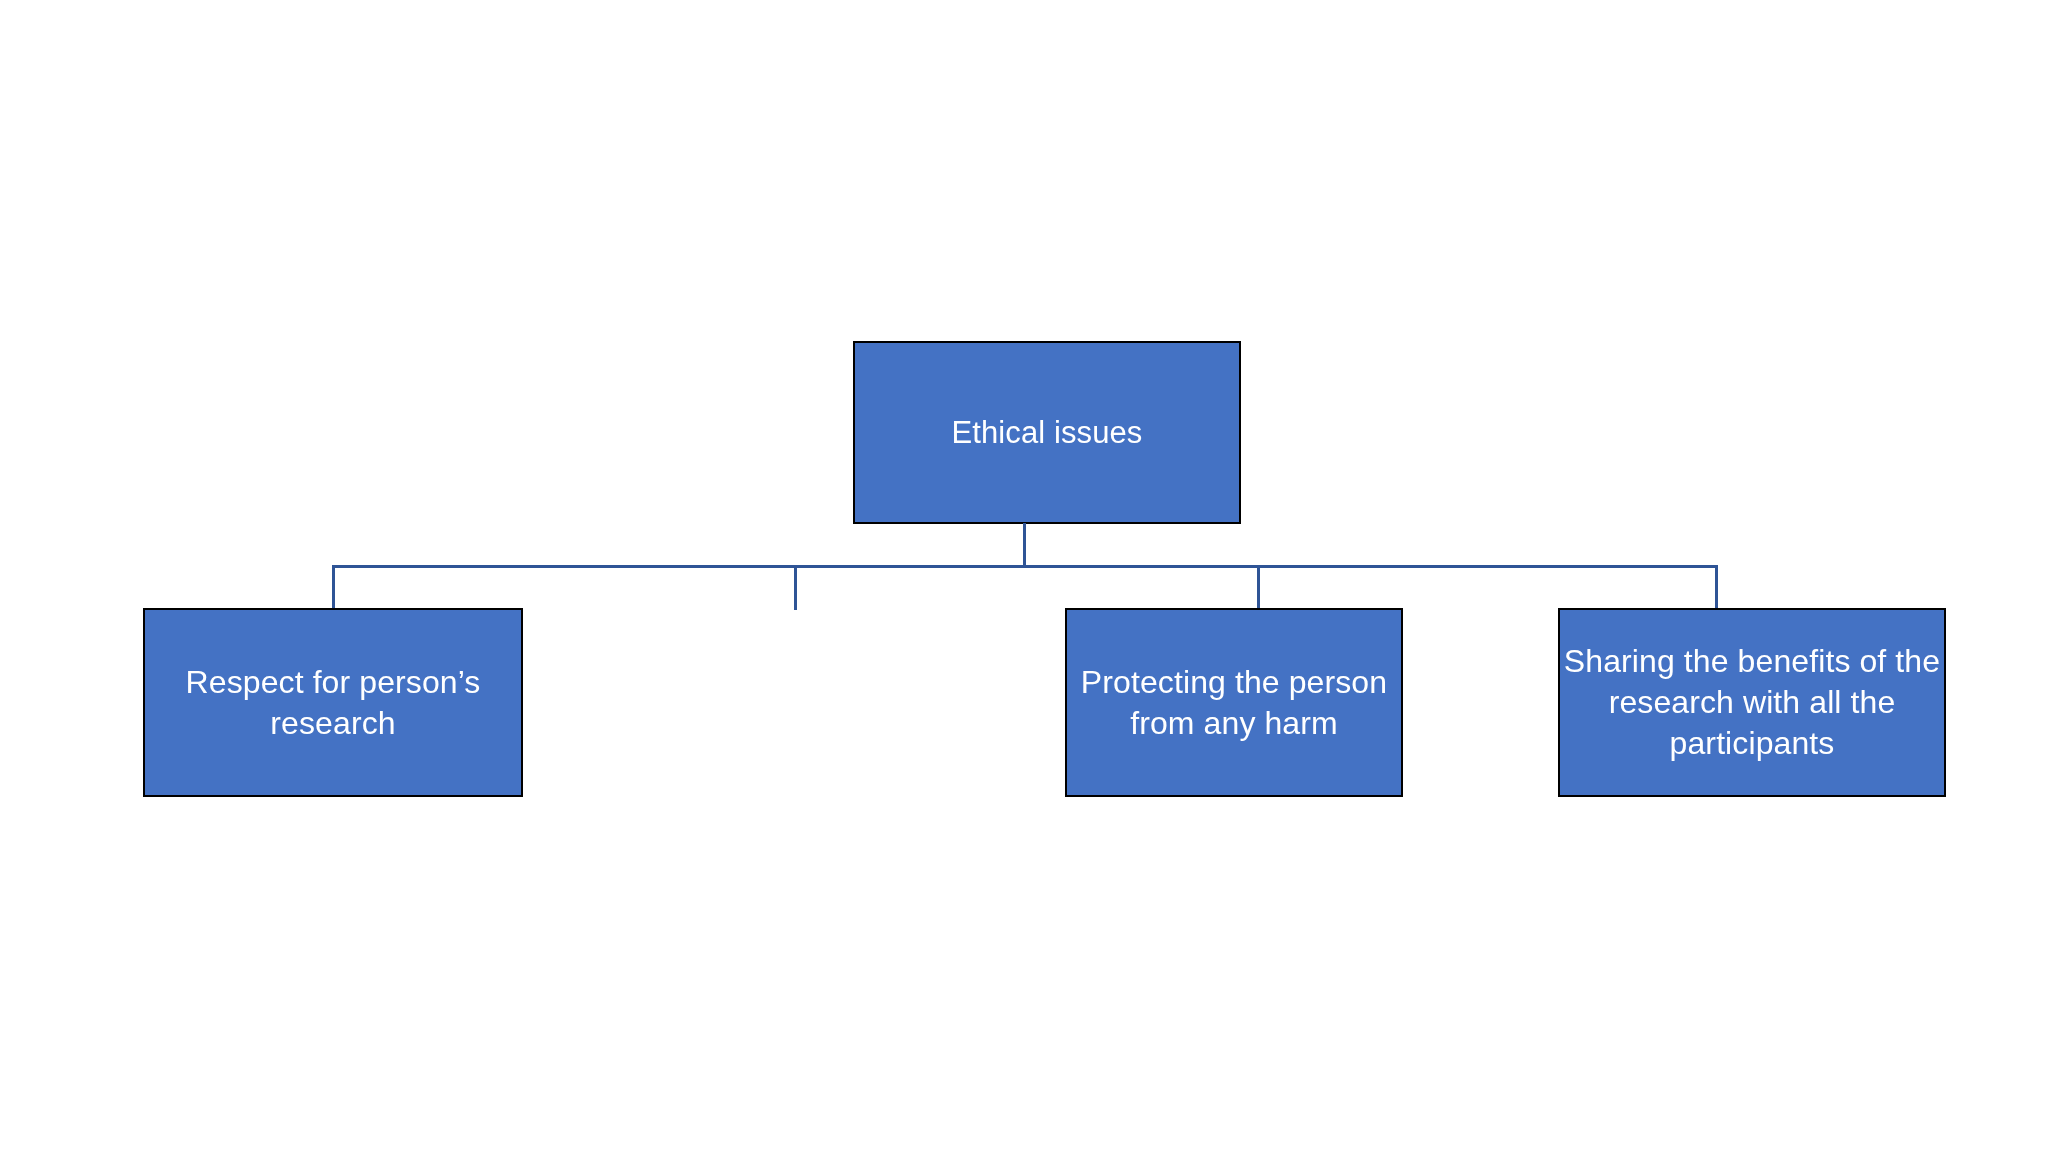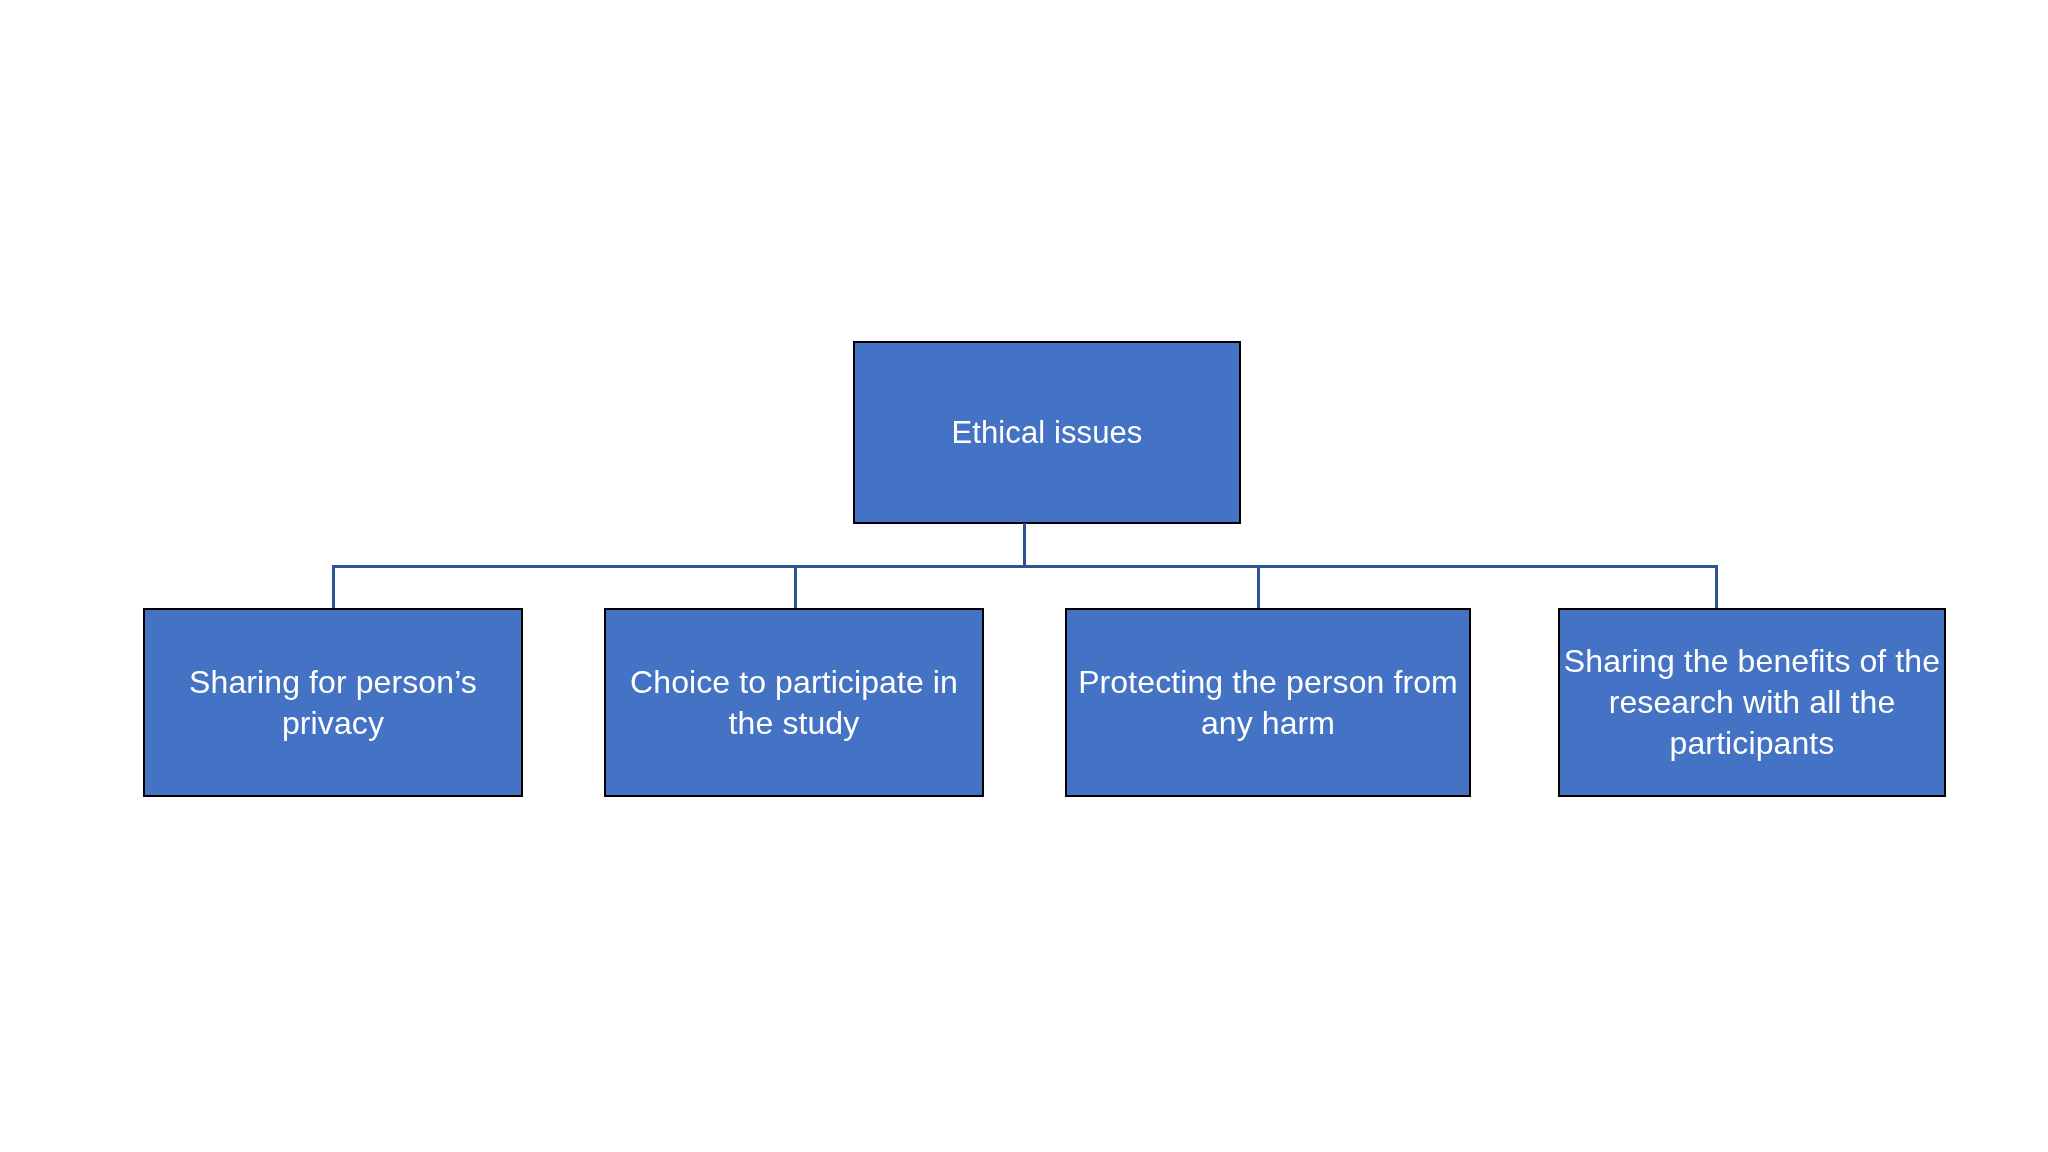--- a/index.html
+++ b/index.html
@@ -51,21 +51,21 @@
   }
 
   
   .node-child {
     top: 608px;
     height: 189px;
     font-size: 32px;
   }
   #node-child-0 { left: 143px;  width: 380px; }
   #node-child-1 { left: 604px;  width: 380px; }
-  #node-child-2 { left: 1065px; width: 406px; text-align: center; }
+  #node-child-2 { left: 1065px; width: 338px; text-align: center; }
   #node-child-3 { left: 1558px; width: 388px; }
 
   #node-child-2 .node-label { padding: 0 6px; }
   #node-child-3 .node-label { padding: 0 1px; }
 
   
   .connector {
     position: absolute;
     background: #2F5496;
   }
@@ -89,26 +89,23 @@
   </div>
 
   <div class="connector connector-v" id="connector-stem"></div>
   <div class="connector connector-h" id="connector-bus"></div>
   <div class="connector connector-v" id="connector-drop-0"></div>
   <div class="connector connector-v" id="connector-drop-1"></div>
   <div class="connector connector-v" id="connector-drop-2"></div>
   <div class="connector connector-v" id="connector-drop-3"></div>
 
   <div class="node node-child" id="node-child-0">
-    <span class="node-label">Sharing for person’s privacy</span>
+    <span class="node-label">Respect for person’s research</span>
   </div>
 
-  <div class="node node-child" id="node-child-1">
-    <span class="node-label">Choice to participate in the study</span>
-  </div>
 
   <div class="node node-child" id="node-child-2">
     <span class="node-label">Protecting the person from any harm</span>
   </div>
 
   <div class="node node-child" id="node-child-3">
     <span class="node-label">Sharing the benefits of the research with all the participants</span>
   </div>
 
 </div>

